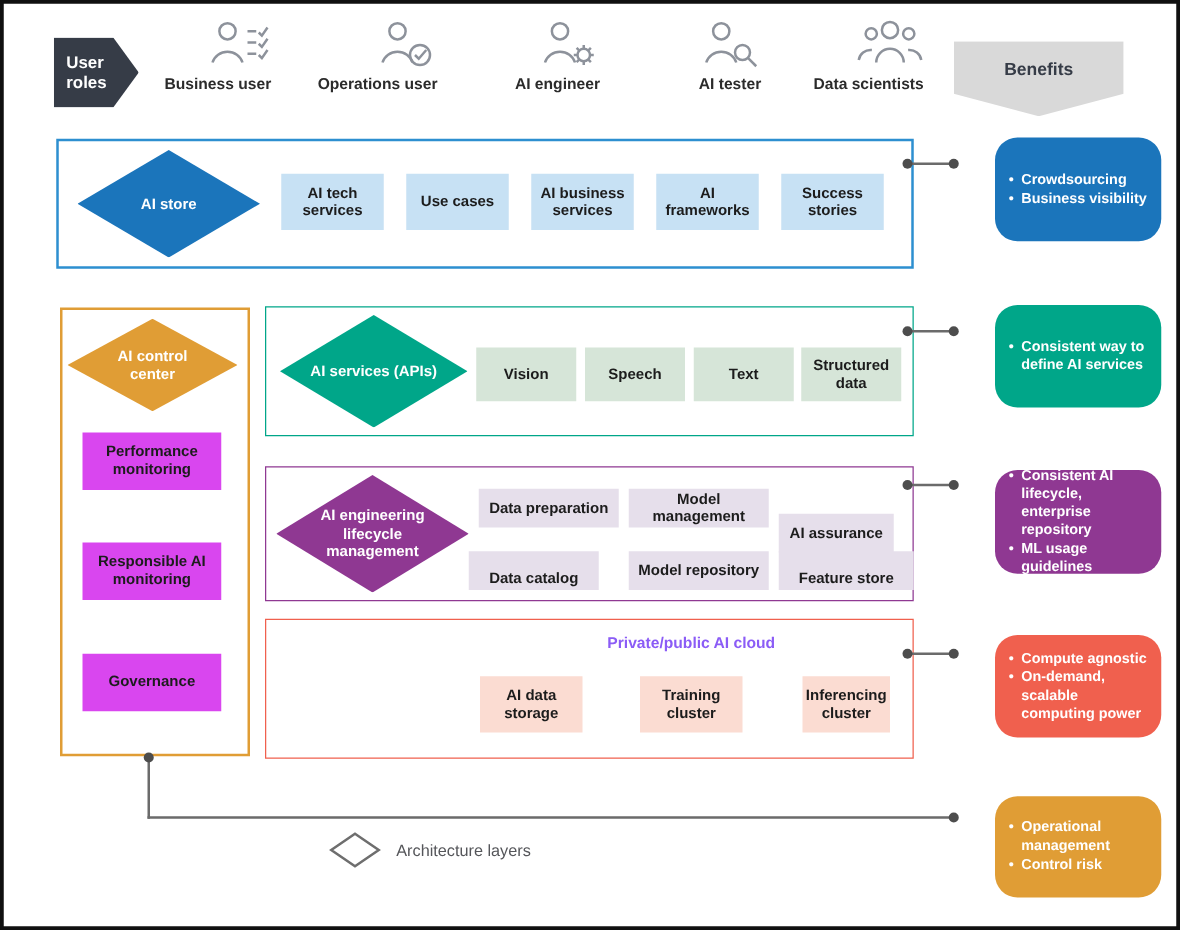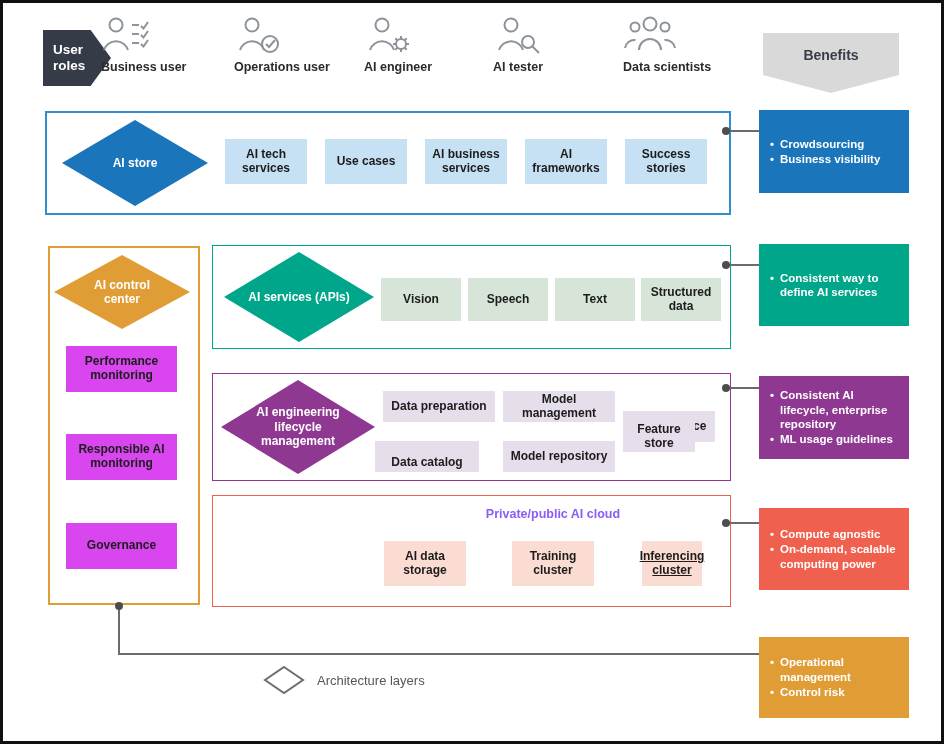--- a/index.html
+++ b/index.html
@@ -9,21 +9,21 @@
     font-family:"Liberation Sans",sans-serif;overflow:hidden;
   }
   
   .user-tag{
     position:absolute;left:40px;top:27px;width:68px;height:56px;
     background:#363c47;color:#fff;font-weight:bold;font-size:13.5px;line-height:1.2;
     display:flex;align-items:center;box-sizing:border-box;padding-left:10px;
     clip-path:polygon(0 0,70% 0,100% 50%,70% 100%,0 100%);
   }
   .user-tag span{display:block;width:42px;}
-  .role{position:absolute;top:13px;width:116px;display:flex;flex-direction:column;align-items:flex-start;gap:4px;}
+  .role{position:absolute;top:13px;width:116px;display:flex;flex-direction:column;align-items:flex-end;gap:4px;}
   .role svg{display:block;}
   .role-label{font-size:12.5px;font-weight:bold;color:#2b2b2b;white-space:nowrap;}
   .banner{
     position:absolute;left:760px;top:30px;width:136px;height:60px;background:#d9d9d9;
     clip-path:polygon(0 0,100% 0,100% 70%,50% 100%,0 70%);
     display:flex;align-items:center;justify-content:center;box-sizing:border-box;padding-bottom:16px;
     color:#363c47;font-weight:bold;font-size:14px;
   }
   
   .container{position:absolute;background:#fff;box-sizing:border-box;}
@@ -49,22 +49,22 @@
     font-weight:bold;font-size:12px;line-height:1.15;color:#1c1c1c;box-sizing:border-box;padding:2px 4px;
   }
   .f-blue{background:#c7e1f4;}
   .f-teal{background:#d6e5d8;}
   .f-purple{background:#e6dfeb;}
   .f-coral{background:#fbdcd2;}
   .f-orange{background:#d946ef;}
   .cloud-title{position:absolute;left:380px;top:504px;width:340px;text-align:center;font-weight:bold;font-size:12.5px;color:#8b5cf6;}
   
   .benefit{
-    position:absolute;left:756px;width:150px;color:#fff;font-weight:bold;font-size:11.5px;line-height:1.25;
-    display:flex;align-items:center;box-sizing:border-box;
+    position:absolute;left:793px;width:133px;color:#fff;font-weight:bold;font-size:11.5px;line-height:1.25;
+    display:flex;align-items:center;box-sizing:border-box;border-radius:18px;
   }
   .benefit ul{list-style:none;margin:0;padding:0 6px 0 11px;}
   .benefit li{position:relative;padding-left:10px;margin:1px 0;}
   .benefit li::before{content:"\2022";position:absolute;left:0;}
   
   .hline{position:absolute;height:2px;background:#6b6b6b;}
   .vline{position:absolute;width:2px;background:#6b6b6b;}
   .dot{position:absolute;width:8px;height:8px;border-radius:50%;background:#4d4d4d;}
   
   .legend{position:absolute;left:260px;top:662px;display:flex;align-items:center;gap:12px;}
@@ -222,21 +222,21 @@
     </div>
   <div class="chip f-purple" style="left:620px;top:408px;width:92px;height:31px;">
       <span>AI assurance</span>
     </div>
   <div class="chip f-purple" style="left:372px;top:438px;width:104px;height:31px;align-items:flex-end;">
       <span>Data catalog</span>
     </div>
   <div class="chip f-purple" style="left:500px;top:438px;width:112px;height:31px;">
       <span>Model repository</span>
     </div>
-  <div class="chip f-purple" style="left:620px;top:418px;width:72px;height:31px;">
+  <div class="chip f-purple" style="left:620px;top:438px;width:108px;height:31px;align-items:flex-end;">
       <span>Feature store</span>
     </div>
 
   <div class="hline" style="left:722px;top:384px;width:38px;"></div>
   <div class="dot" style="left:719px;top:381px;"></div>
   <div class="dot" style="left:756px;top:381px;"></div>
   <div class="benefit c-purple" style="top:373px;height:83px;">
     <ul>
       <li>Consistent AI lifecycle, enterprise repository</li>
       <li>ML usage guidelines</li>
@@ -244,21 +244,21 @@
   </div>
 
   <div class="container bd-coral" style="left:209px;top:492px;width:519px;height:112px;"></div>
   <div class="cloud-title">Private/public AI cloud</div>
   <div class="chip f-coral" style="left:381px;top:538px;width:82px;height:45px;">
       <span>AI data storage</span>
     </div>
   <div class="chip f-coral" style="left:509px;top:538px;width:82px;height:45px;">
       <span>Training cluster</span>
     </div>
-  <div class="chip f-coral" style="left:639px;top:538px;width:60px;height:45px;text-decoration:underline;">
+  <div class="chip f-coral" style="left:639px;top:538px;width:70px;height:45px;">
       <span>Inferencing cluster</span>
     </div>
 
   <div class="hline" style="left:722px;top:519px;width:38px;"></div>
   <div class="dot" style="left:719px;top:516px;"></div>
   <div class="dot" style="left:756px;top:516px;"></div>
   <div class="benefit c-coral" style="top:505px;height:82px;">
     <ul>
       <li>Compute agnostic</li>
       <li>On-demand, scalable computing power</li>

